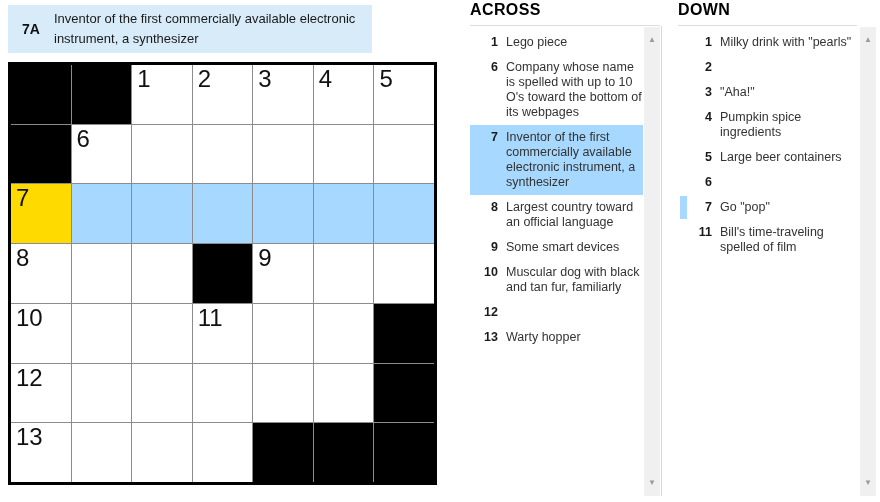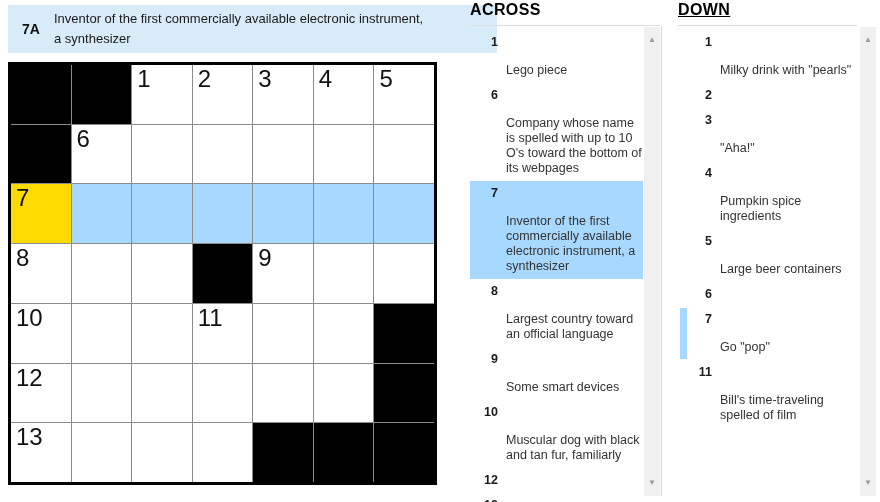--- a/index.html
+++ b/index.html
@@ -1,54 +1,54 @@
 <!DOCTYPE html>
 <html style="--banner-bg: #d7ebf9; --highlight-blue: #a7d8ff; --selected-yellow: #ffda00; --black-cell: #000000; --grid-line: #8c8c8c; --rule: #dcdcdc; --divider: #d8d8d8; --scrollbar-track: #f0f0f0; --scrollbar-arrow: #9a9a9a;"><head>
 <meta charset="utf-8">
 <style>
   * { margin:0; padding:0; box-sizing:border-box; }
   html,body { width:880px; height:502px; background:#fff; overflow:hidden;
               font-family:"Liberation Sans", sans-serif; }
   .app { position:relative; width:880px; height:502px; }
 
   
-  .banner { position:absolute; left:8px; top:5px; width:489px; height:48px;
+  .banner { position:absolute; left:8px; top:5px; width:364px; height:48px;
             background:var(--banner-bg,#d7ebf9); display:flex; align-items:center; }
   .banner-num { width:46px; text-align:center; font-weight:bold; font-size:14px; color:#111; flex:0 0 46px; }
   .banner-text { font-size:13px; line-height:20px; color:#1a1a1a; width:376px; padding-right:4px; }
 
   
   .grid { position:absolute; left:8px; top:62px; width:429px; height:423px;
           border:3px solid #000; background:var(--grid-line,#8c8c8c);
           display:grid; grid-template-columns:repeat(7,1fr); grid-template-rows:repeat(7,1fr); gap:1px; }
   .cell { background:#fff; position:relative; }
   .cell.b { background:var(--black-cell,#000); }
   .cell.h { background:var(--highlight-blue,#a7d8ff); }
   .cell.s { background:var(--selected-yellow,#ffda00); }
   .cellnum { position:absolute; left:5px; top:0px; font-size:24px; line-height:28px; color:#111; }
 
   
   .col-header { position:absolute; top:1px; font-size:16px; font-weight:bold; color:#000; letter-spacing:0.4px; }
   #across-header { left:470px; }
-  #down-header   { left:678px;text-decoration:underline; }
+  #down-header   { left:678px; }
   .header-rule { position:absolute; top:25px; height:1px; background:var(--rule,#dcdcdc); }
   #across-rule { left:470px; width:190px; }
   #down-rule   { left:678px; width:179px; }
   .v-divider { position:absolute; left:661px; top:26px; width:1px; height:470px; background:var(--divider,#d8d8d8); }
 
   .clue-list { position:absolute; top:30px; }
   #across-list { left:470px; width:173px; }
   #down-list   { left:675px; width:182px; }
 
   .clue { display:flex; padding:5px 0; position:relative; cursor:pointer; }
   .clue.selected { background:var(--highlight-blue,#a7d8ff); }
   .cnum { font-weight:bold; font-size:12.5px; line-height:15px; color:#1a1a1a; text-align:right; flex:none; }
   #across-list .cnum { width:28px; }
   #down-list .cnum   { width:37px; }
-  .ctext { font-size:12.5px; line-height:15px; color:#333; padding-left:8px; flex:1;margin-top:28px; }
+  .ctext { font-size:12.5px; line-height:15px; color:#333; padding-left:8px; flex:1; }
   .crossbar { display:none; }
   .clue.crossing .crossbar { display:block; position:absolute; left:5px; top:1px; bottom:1px; width:7px;
                              background:var(--highlight-blue,#a7d8ff); }
 
   
   .scrollbar { position:absolute; top:27px; width:16px; height:469px; background:var(--scrollbar-track,#f0f0f0); }
   #across-scrollbar { left:644px; }
   #down-scrollbar   { left:860px; }
   .sb-arrow { position:absolute; left:0; right:0; text-align:center; font-size:8px; color:var(--scrollbar-arrow,#9a9a9a);
               line-height:10px; cursor:pointer; }

